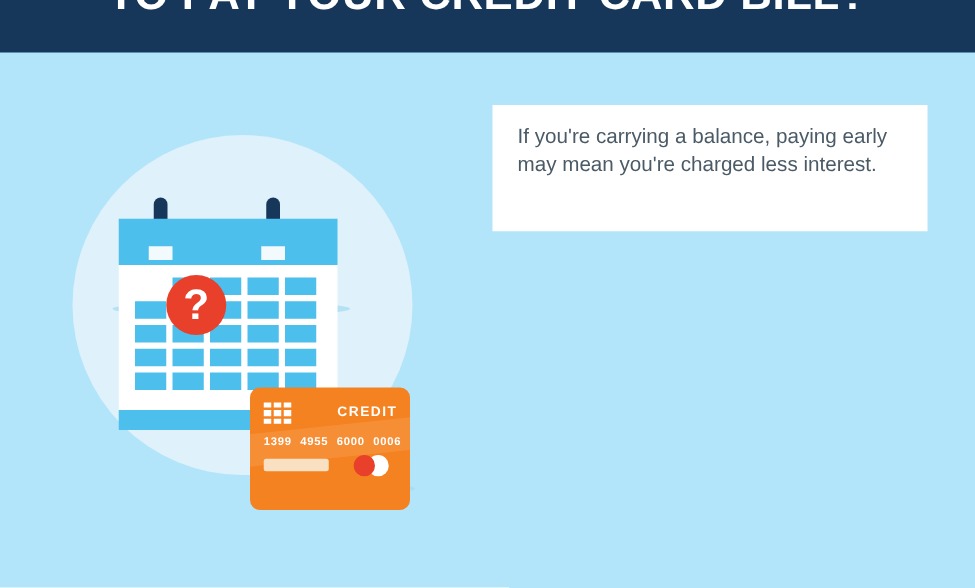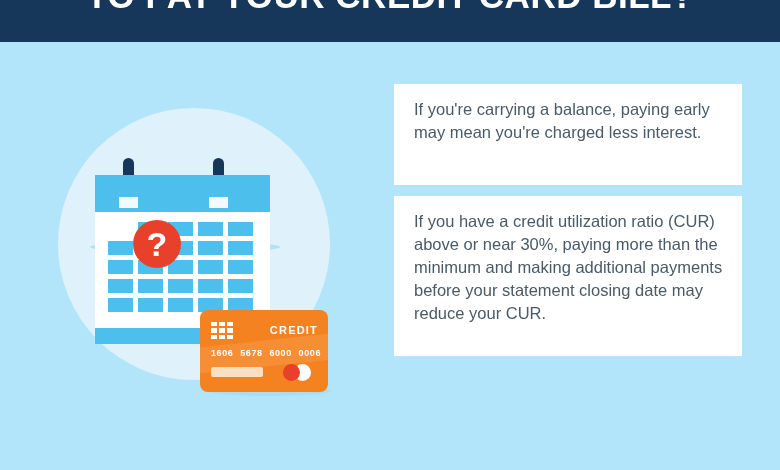--- a/index.html
+++ b/index.html
@@ -153,21 +153,21 @@
     line-height: 48px;
     text-align: center;
   }
 
   
   .card {
     position: absolute;
     left: 160px;
     top: 250px;
     width: 128px;
-    height: 82px;
+    height: 98px;
     border-radius: 8px;
     background: #f58220;
     overflow: hidden;
   }
   .card-shadow {
     position: absolute;
     left: 168px;
     top: 326px;
     width: 124px;
     height: 10px;
@@ -341,36 +341,33 @@
           <i></i>
           <i></i>
           <i></i>
           <i></i>
           <i></i>
           <i></i>
           <i></i>
       </div>
       <div class="card-brand">CREDIT</div>
       <div class="card-number">
-        <span>1606</span>
-        <span>5678</span>
+        <span>1399</span>
+        <span>4955</span>
         <span>6000</span>
         <span>0006</span>
       </div>
       <div class="card-strip"></div>
       <div class="card-logo">
         <span class="rc"></span>
           <span class="lc"></span>
       </div>
     </div>
 
   </div>
 
   <div class="cards-col">
     <div class="text-card tc1">
       <p>If you're carrying a balance, paying early may mean you're charged less interest.</p>
     </div>
-    <div class="text-card tc2">
-      <p>If you have a credit utilization ratio (CUR) above or near 30%, paying more than the minimum and making additional payments before your statement closing date may reduce your CUR.</p>
-    </div>
   </div>
 
 </div>
 
 </body></html>

